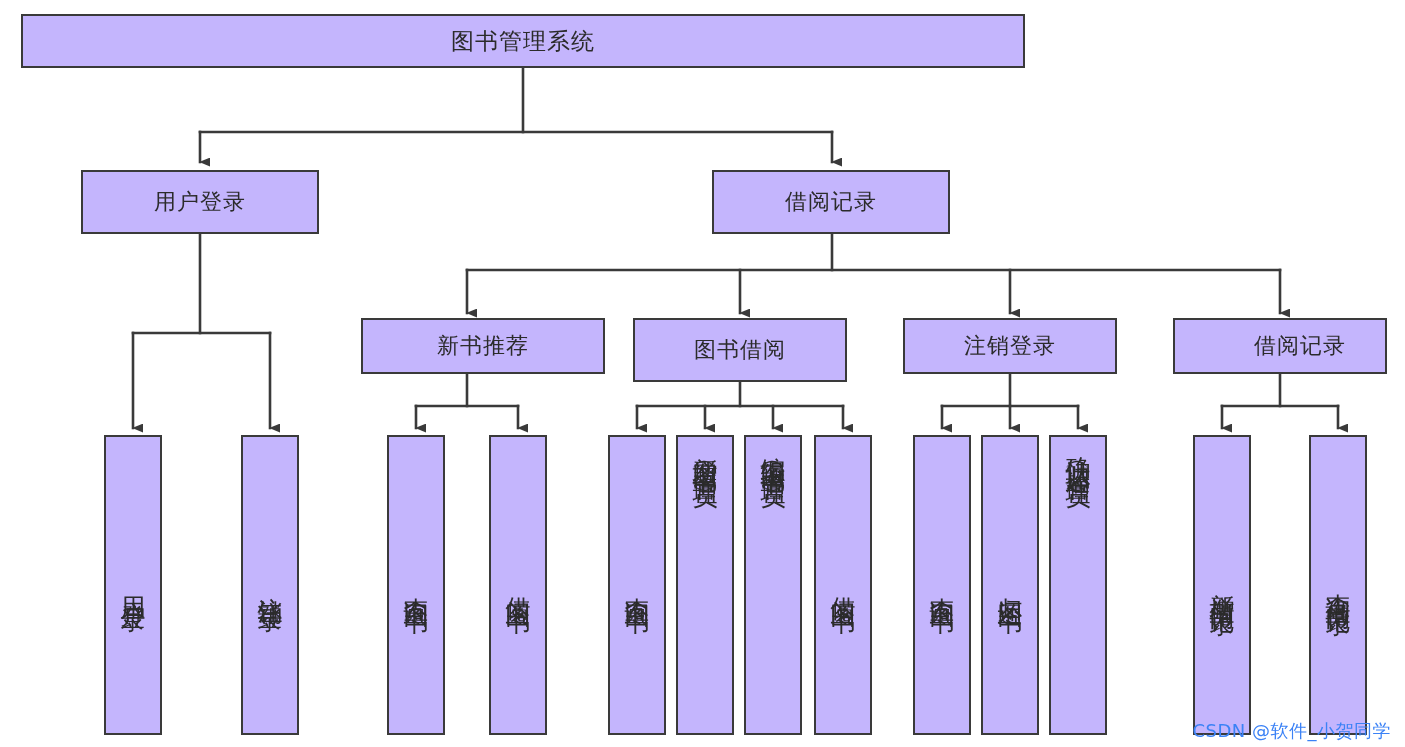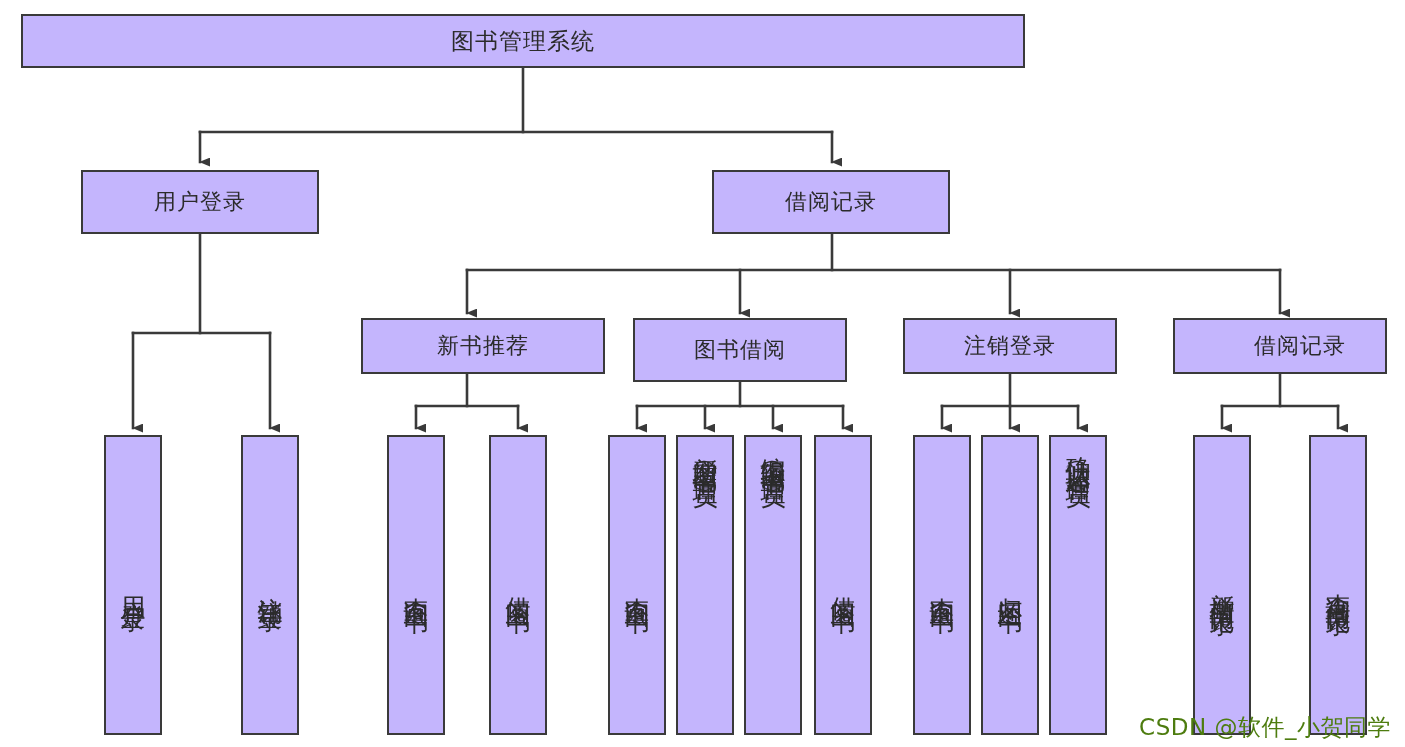--- a/index.html
+++ b/index.html
@@ -58,22 +58,22 @@
     letter-spacing:4px;
     line-height:1;
   }
   .node.v.mid{
     align-items:center;
   }
   #watermark{
     position:absolute;
     right:14px;
     bottom:4px;
-    font-size:23px;
-    color:#4d7c0f;
+    font-size:18px;
+    color:#3b82f6;
     letter-spacing:0.5px;
     z-index:5;
     white-space:nowrap;
   }
 </style>
 </head>
 <body>
 
 <div id="canvas">
 

